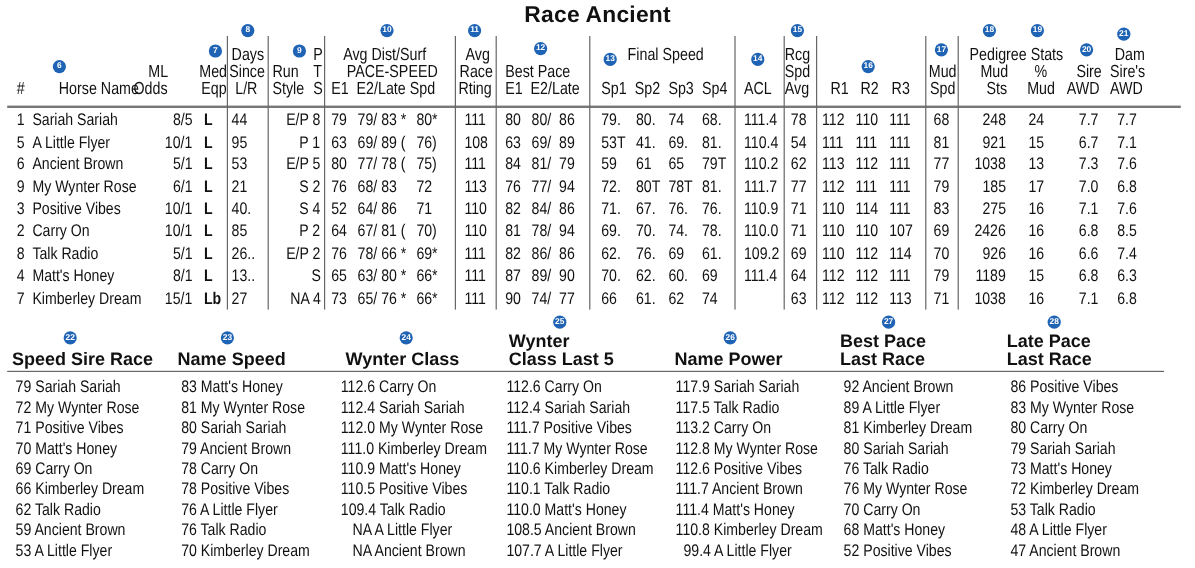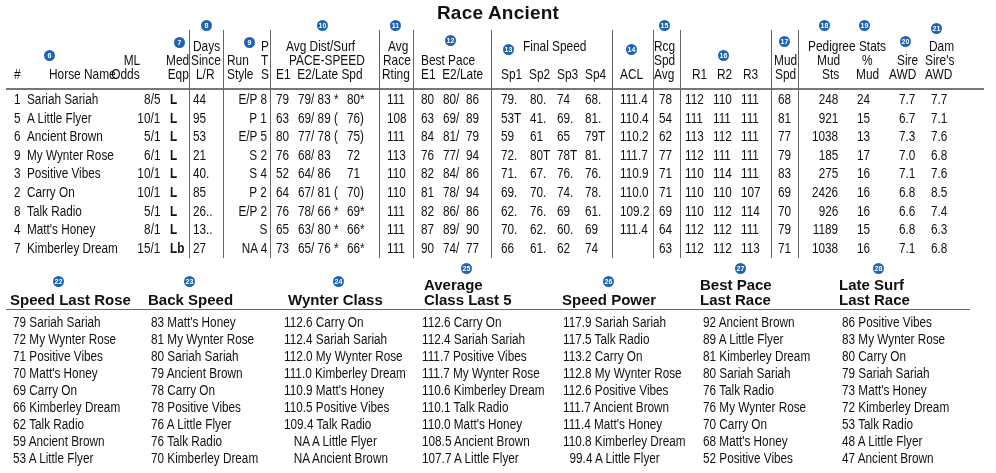--- a/index.html
+++ b/index.html
@@ -361,83 +361,83 @@
 
 <div class="badge" style="left:53px;top:276px">22</div>
 <div class="badge" style="left:184px;top:276px">23</div>
 <div class="badge" style="left:333px;top:276px">24</div>
 <div class="badge" style="left:461px;top:263px">25</div>
 <div class="badge" style="left:603px;top:276px">26</div>
 <div class="badge" style="left:735px;top:263px">27</div>
 <div class="badge" style="left:873px;top:263px">28</div>
 
 <div id="lists">
-    <div class="lhead" style="left: 10px; top: 292px;">Speed Last Rose</div>
+    <div class="lhead" style="left: 10px; top: 292px;">Speed Sire Race</div>
     <div class="litem" style="left: 13px; top: 314px; white-space: pre;">79 Sariah Sariah</div>
     <div class="litem" style="left: 13px; top: 331px; white-space: pre;">72 My Wynter Rose</div>
     <div class="litem" style="left: 13px; top: 348px; white-space: pre;">71 Positive Vibes</div>
     <div class="litem" style="left: 13px; top: 365px; white-space: pre;">70 Matt's Honey</div>
     <div class="litem" style="left: 13px; top: 382px; white-space: pre;">69 Carry On</div>
     <div class="litem" style="left: 13px; top: 399px; white-space: pre;">66 Kimberley Dream</div>
     <div class="litem" style="left: 13px; top: 416px; white-space: pre;">62 Talk Radio</div>
     <div class="litem" style="left: 13px; top: 433px; white-space: pre;">59 Ancient Brown</div>
     <div class="litem" style="left: 13px; top: 450px; white-space: pre;">53 A Little Flyer</div>
-    <div class="lhead" style="left: 148px; top: 292px;">Back Speed</div>
+    <div class="lhead" style="left: 148px; top: 292px;">Name Speed</div>
     <div class="litem" style="left: 151px; top: 314px; white-space: pre;">83 Matt's Honey</div>
     <div class="litem" style="left: 151px; top: 331px; white-space: pre;">81 My Wynter Rose</div>
     <div class="litem" style="left: 151px; top: 348px; white-space: pre;">80 Sariah Sariah</div>
     <div class="litem" style="left: 151px; top: 365px; white-space: pre;">79 Ancient Brown</div>
     <div class="litem" style="left: 151px; top: 382px; white-space: pre;">78 Carry On</div>
     <div class="litem" style="left: 151px; top: 399px; white-space: pre;">78 Positive Vibes</div>
     <div class="litem" style="left: 151px; top: 416px; white-space: pre;">76 A Little Flyer</div>
     <div class="litem" style="left: 151px; top: 433px; white-space: pre;">76 Talk Radio</div>
     <div class="litem" style="left: 151px; top: 450px; white-space: pre;">70 Kimberley Dream</div>
     <div class="lhead" style="left: 288px; top: 292px;">Wynter Class</div>
     <div class="litem" style="left: 284px; top: 314px; white-space: pre;">112.6 Carry On</div>
     <div class="litem" style="left: 284px; top: 331px; white-space: pre;">112.4 Sariah Sariah</div>
     <div class="litem" style="left: 284px; top: 348px; white-space: pre;">112.0 My Wynter Rose</div>
     <div class="litem" style="left: 284px; top: 365px; white-space: pre;">111.0 Kimberley Dream</div>
     <div class="litem" style="left: 284px; top: 382px; white-space: pre;">110.9 Matt's Honey</div>
     <div class="litem" style="left: 284px; top: 399px; white-space: pre;">110.5 Positive Vibes</div>
     <div class="litem" style="left: 284px; top: 416px; white-space: pre;">109.4 Talk Radio</div>
     <div class="litem" style="left: 284px; top: 433px; white-space: pre;">   NA A Little Flyer</div>
     <div class="litem" style="left: 284px; top: 450px; white-space: pre;">   NA Ancient Brown</div>
-    <div class="lhead" style="left: 424px; top: 277px;">Average</div>
+    <div class="lhead" style="left: 424px; top: 277px;">Wynter</div>
     <div class="lhead" style="left: 424px; top: 292px;">Class Last 5</div>
     <div class="litem" style="left: 422px; top: 314px; white-space: pre;">112.6 Carry On</div>
     <div class="litem" style="left: 422px; top: 331px; white-space: pre;">112.4 Sariah Sariah</div>
     <div class="litem" style="left: 422px; top: 348px; white-space: pre;">111.7 Positive Vibes</div>
     <div class="litem" style="left: 422px; top: 365px; white-space: pre;">111.7 My Wynter Rose</div>
     <div class="litem" style="left: 422px; top: 382px; white-space: pre;">110.6 Kimberley Dream</div>
     <div class="litem" style="left: 422px; top: 399px; white-space: pre;">110.1 Talk Radio</div>
     <div class="litem" style="left: 422px; top: 416px; white-space: pre;">110.0 Matt's Honey</div>
     <div class="litem" style="left: 422px; top: 433px; white-space: pre;">108.5 Ancient Brown</div>
     <div class="litem" style="left: 422px; top: 450px; white-space: pre;">107.7 A Little Flyer</div>
-    <div class="lhead" style="left: 562px; top: 292px;">Speed Power</div>
+    <div class="lhead" style="left: 562px; top: 292px;">Name Power</div>
     <div class="litem" style="left: 563px; top: 314px; white-space: pre;">117.9 Sariah Sariah</div>
     <div class="litem" style="left: 563px; top: 331px; white-space: pre;">117.5 Talk Radio</div>
     <div class="litem" style="left: 563px; top: 348px; white-space: pre;">113.2 Carry On</div>
     <div class="litem" style="left: 563px; top: 365px; white-space: pre;">112.8 My Wynter Rose</div>
     <div class="litem" style="left: 563px; top: 382px; white-space: pre;">112.6 Positive Vibes</div>
     <div class="litem" style="left: 563px; top: 399px; white-space: pre;">111.7 Ancient Brown</div>
     <div class="litem" style="left: 563px; top: 416px; white-space: pre;">111.4 Matt's Honey</div>
     <div class="litem" style="left: 563px; top: 433px; white-space: pre;">110.8 Kimberley Dream</div>
     <div class="litem" style="left: 563px; top: 450px; white-space: pre;">  99.4 A Little Flyer</div>
     <div class="lhead" style="left: 700px; top: 277px;">Best Pace</div>
     <div class="lhead" style="left: 700px; top: 292px;">Last Race</div>
     <div class="litem" style="left: 703px; top: 314px; white-space: pre;">92 Ancient Brown</div>
     <div class="litem" style="left: 703px; top: 331px; white-space: pre;">89 A Little Flyer</div>
     <div class="litem" style="left: 703px; top: 348px; white-space: pre;">81 Kimberley Dream</div>
     <div class="litem" style="left: 703px; top: 365px; white-space: pre;">80 Sariah Sariah</div>
     <div class="litem" style="left: 703px; top: 382px; white-space: pre;">76 Talk Radio</div>
     <div class="litem" style="left: 703px; top: 399px; white-space: pre;">76 My Wynter Rose</div>
     <div class="litem" style="left: 703px; top: 416px; white-space: pre;">70 Carry On</div>
     <div class="litem" style="left: 703px; top: 433px; white-space: pre;">68 Matt's Honey</div>
     <div class="litem" style="left: 703px; top: 450px; white-space: pre;">52 Positive Vibes</div>
-    <div class="lhead" style="left: 839px; top: 277px;">Late Surf</div>
+    <div class="lhead" style="left: 839px; top: 277px;">Late Pace</div>
     <div class="lhead" style="left: 839px; top: 292px;">Last Race</div>
     <div class="litem" style="left: 842px; top: 314px; white-space: pre;">86 Positive Vibes</div>
     <div class="litem" style="left: 842px; top: 331px; white-space: pre;">83 My Wynter Rose</div>
     <div class="litem" style="left: 842px; top: 348px; white-space: pre;">80 Carry On</div>
     <div class="litem" style="left: 842px; top: 365px; white-space: pre;">79 Sariah Sariah</div>
     <div class="litem" style="left: 842px; top: 382px; white-space: pre;">73 Matt's Honey</div>
     <div class="litem" style="left: 842px; top: 399px; white-space: pre;">72 Kimberley Dream</div>
     <div class="litem" style="left: 842px; top: 416px; white-space: pre;">53 Talk Radio</div>
     <div class="litem" style="left: 842px; top: 433px; white-space: pre;">48 A Little Flyer</div>
     <div class="litem" style="left: 842px; top: 450px; white-space: pre;">47 Ancient Brown</div>

